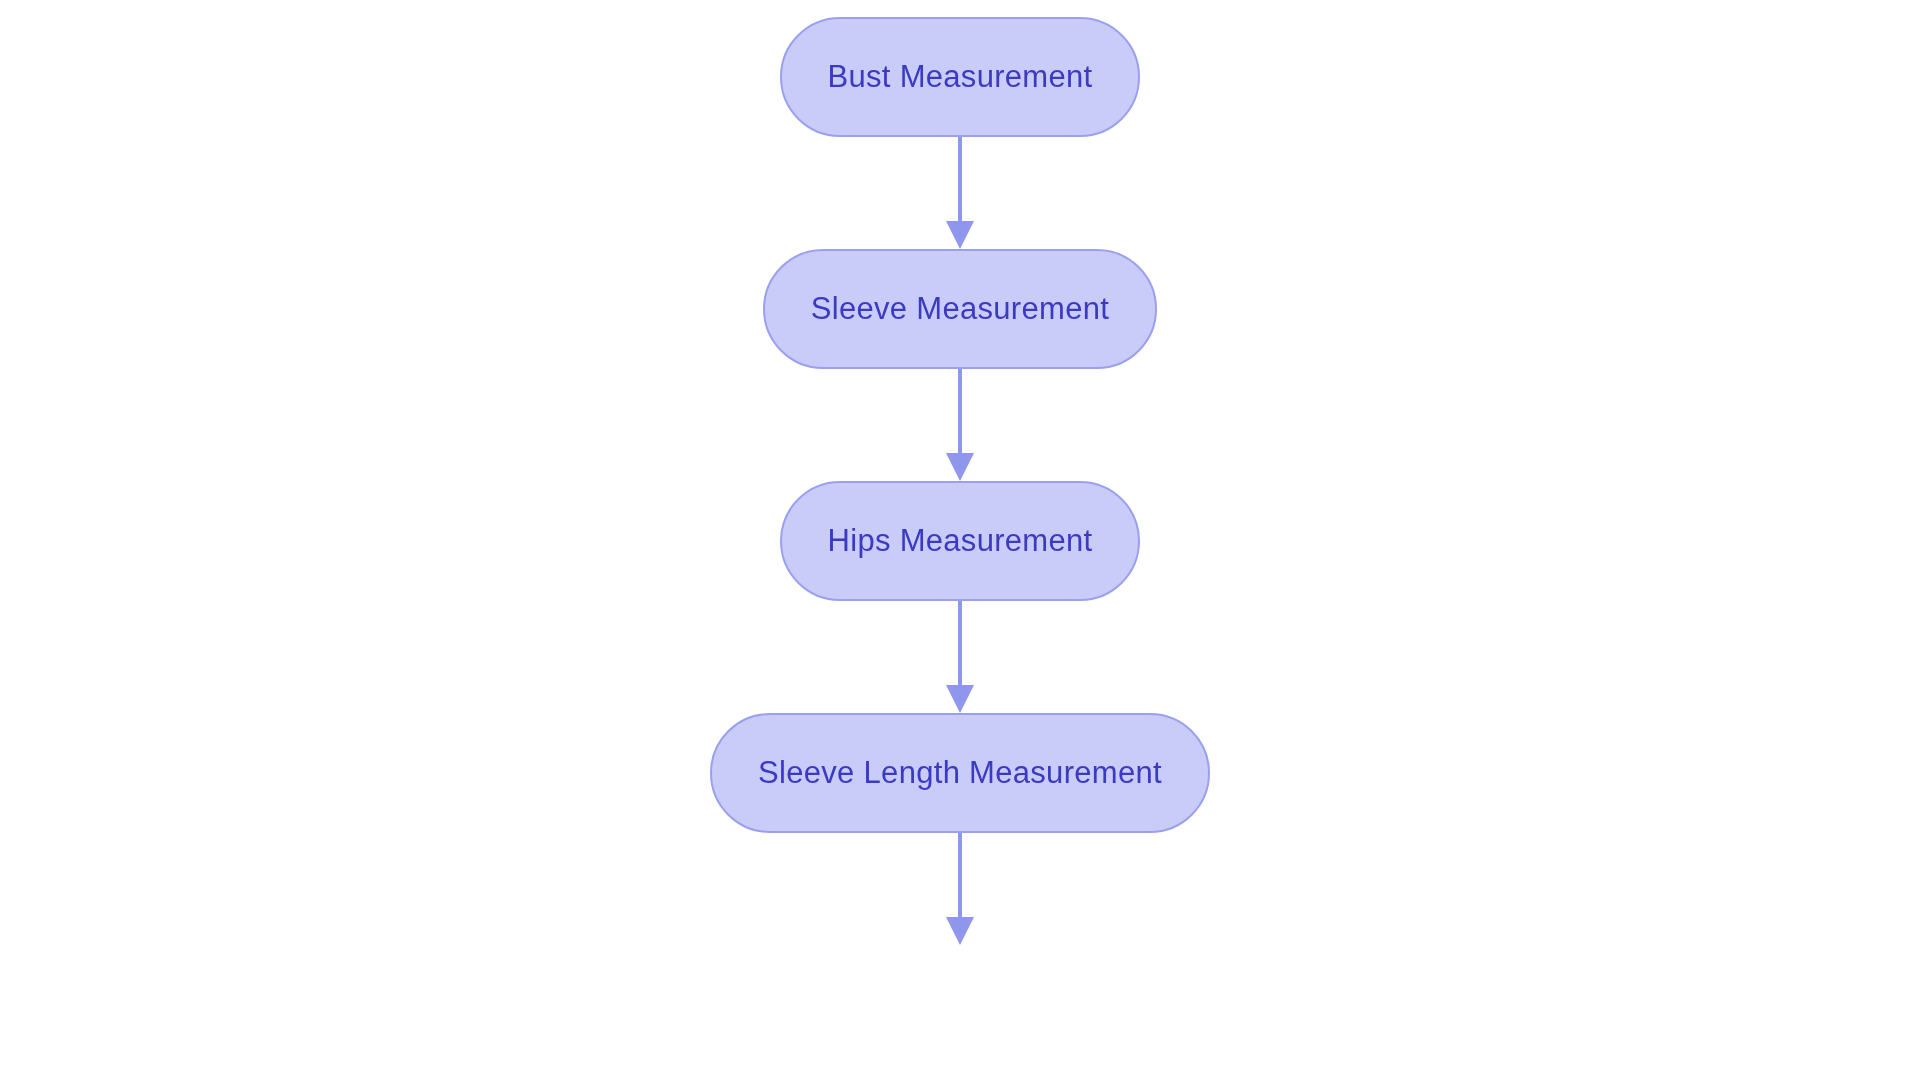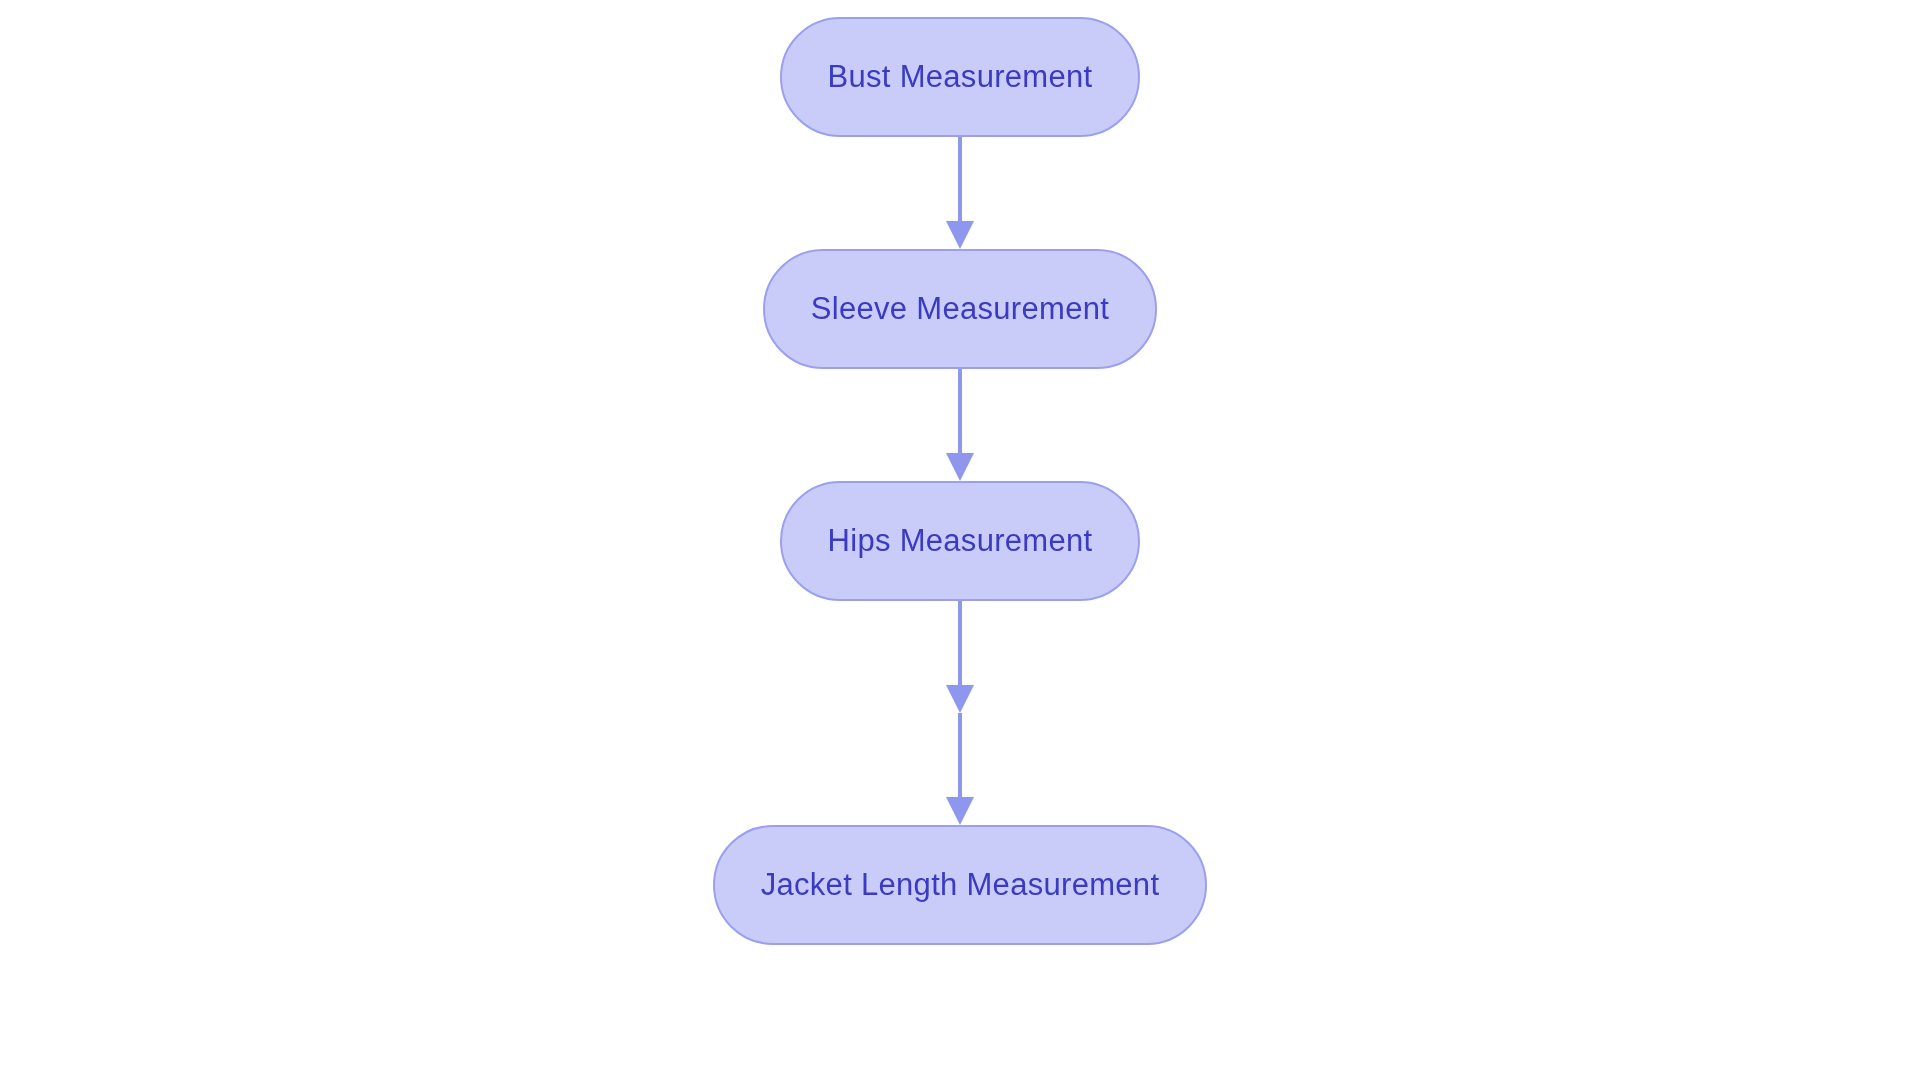--- a/index.html
+++ b/index.html
@@ -89,23 +89,23 @@
 
   <div class="node">
     <span class="node-label">Hips Measurement</span>
   </div>
 
   <div class="edge">
     <div class="edge-stem"></div>
     <div class="edge-head"></div>
   </div>
 
+  <div class="node">
+    <span class="node-label">Sleeve Length Measurement</span>
+  </div>
 
   <div class="edge">
     <div class="edge-stem"></div>
     <div class="edge-head"></div>
   </div>
 
-  <div class="node">
-    <span class="node-label">Jacket Length Measurement</span>
-  </div>
 
 </div>
 
 </body></html>

